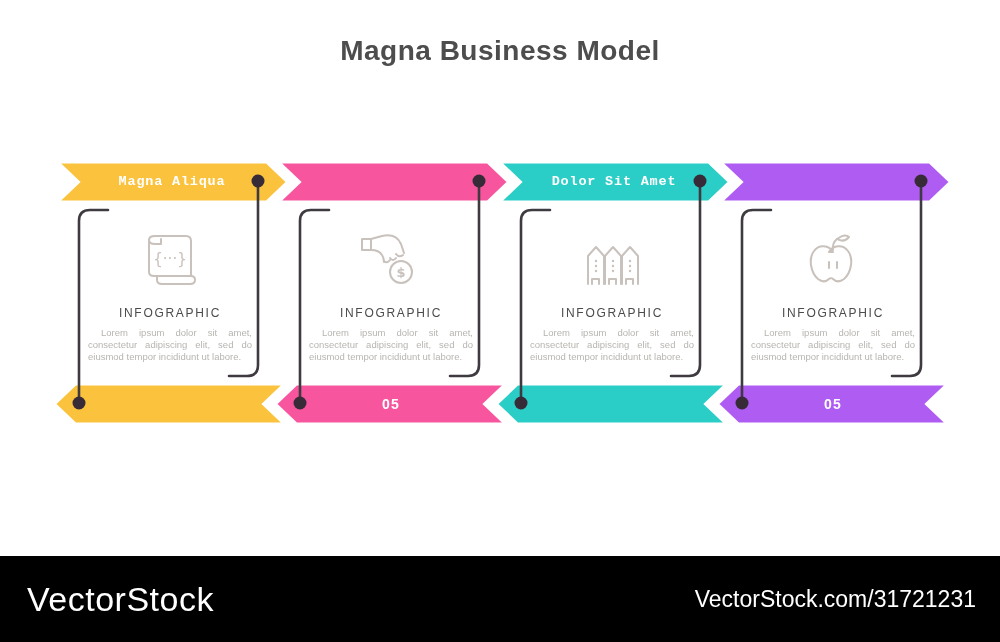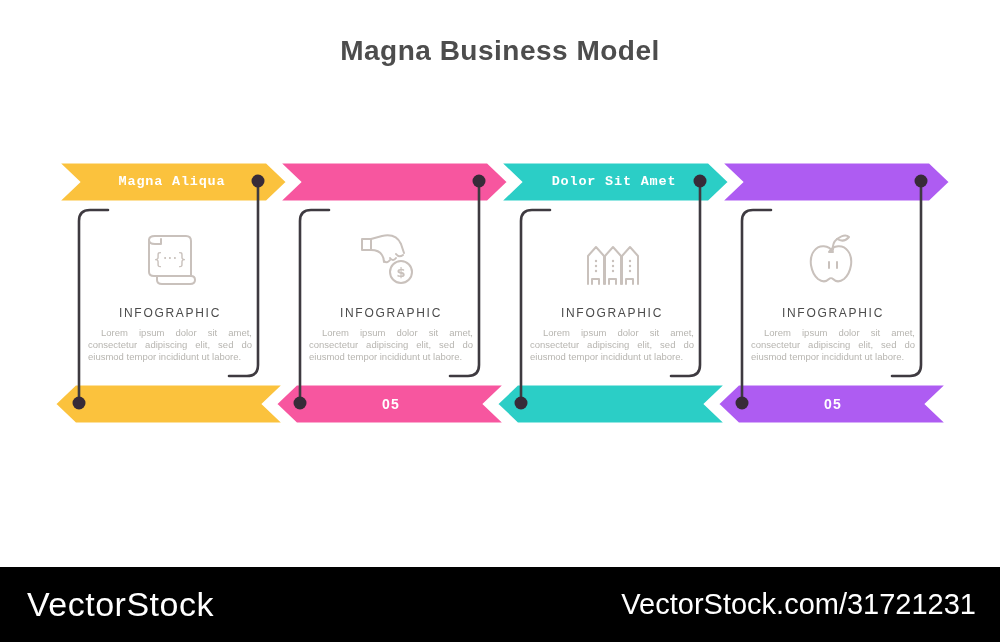--- a/index.html
+++ b/index.html
@@ -10,24 +10,24 @@
   .diagram-svg{position:absolute;top:0;left:0;}
   .top-label,.num-label{position:absolute;height:42px;width:190px;line-height:42px;
          text-align:center;color:#fff;font-weight:bold;z-index:2;}
   .top-label{font-size:13.5px;letter-spacing:.8px;top:161px;font-family:Liberation Mono, monospace;}
   .num-label{font-size:14px;letter-spacing:1.2px;top:383px;}
   .card{position:absolute;top:224px;width:170px;text-align:center;z-index:1;}
   .card .icon-wrap{height:70px;display:flex;align-items:center;justify-content:center;}
   .card h3{margin:12px 0 0 0;font-size:12px;font-weight:normal;letter-spacing:1.7px;color:#4b4b4b;}
   .card p{margin:7px auto 16px;width:164px;font-size:9.5px;line-height:1.28;color:#b7b5b0;
           text-align:justify;text-indent:13px;}
-  .footer{position:absolute;left:0;bottom:0;width:1000px;height:75px;background:#000;
+  .footer{position:absolute;left:0;bottom:0;width:1000px;height:86px;background:#000;
           display:flex;align-items:center;justify-content:space-between;z-index:3;}
   .brand{color:#fff;font-size:34px;margin-left:27px;letter-spacing:.5px;}
-  .credit{color:#fff;font-size:29px;margin-right:24px;}
+  .credit{color:#fff;font-size:23px;margin-right:24px;}
   svg text.glyph{font-family:"DejaVu Sans",sans-serif;}
 </style>
 </head>
 <body>
 
 <div class="stage">
 
   <h1 class="title">Magna Business Model</h1>
 
   <svg class="diagram-svg" width="1000" height="570" viewBox="0 0 1000 570">

